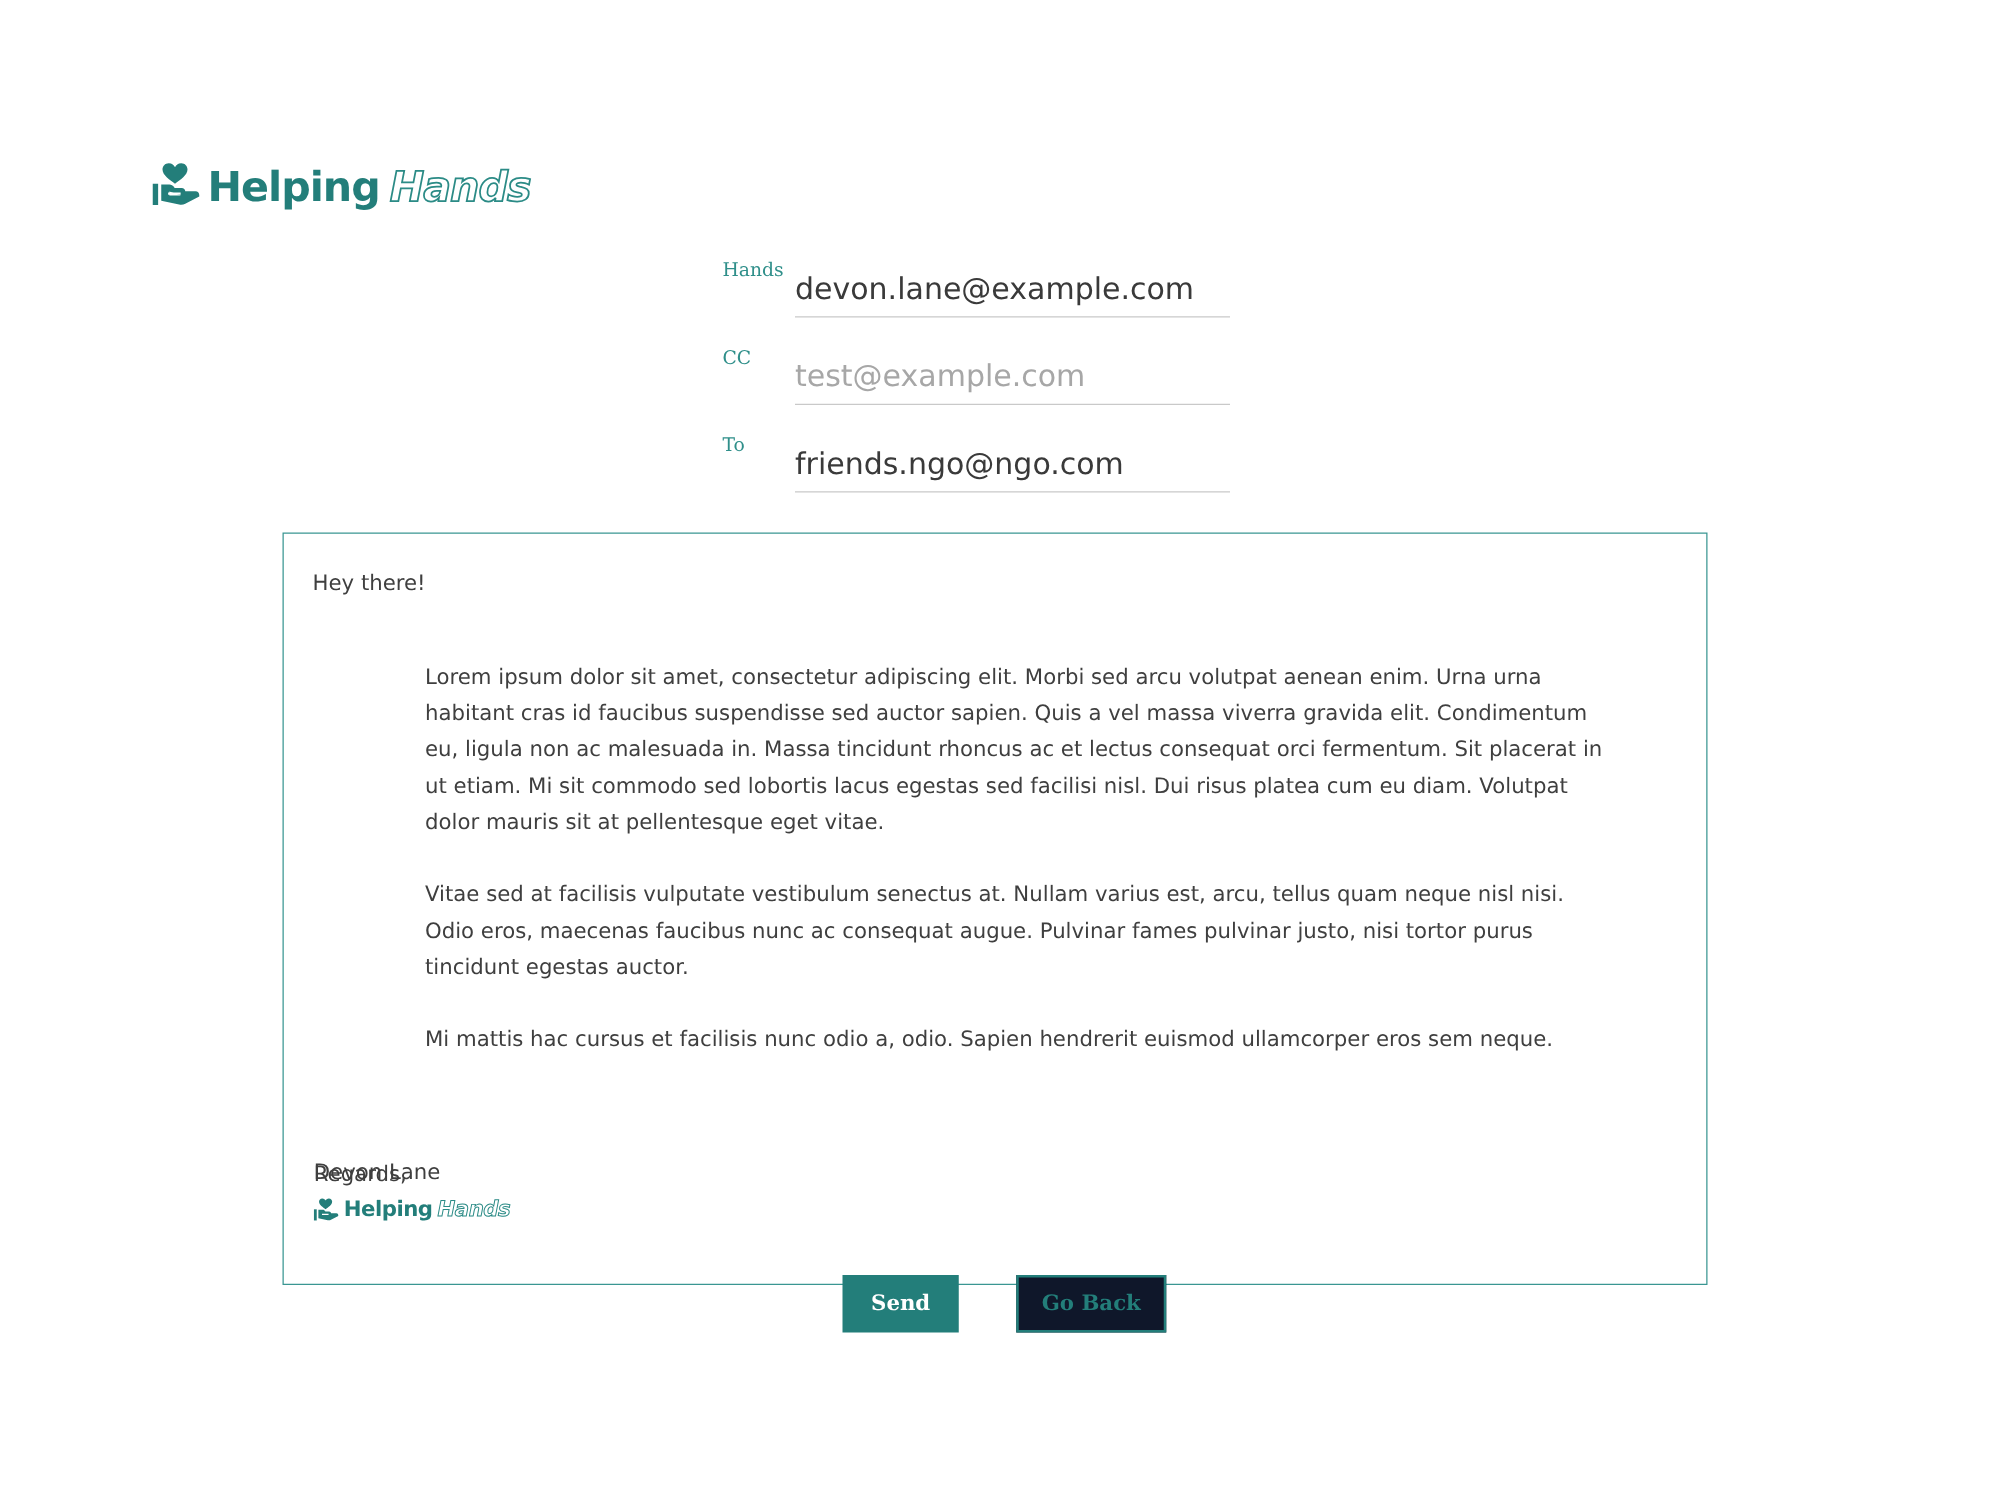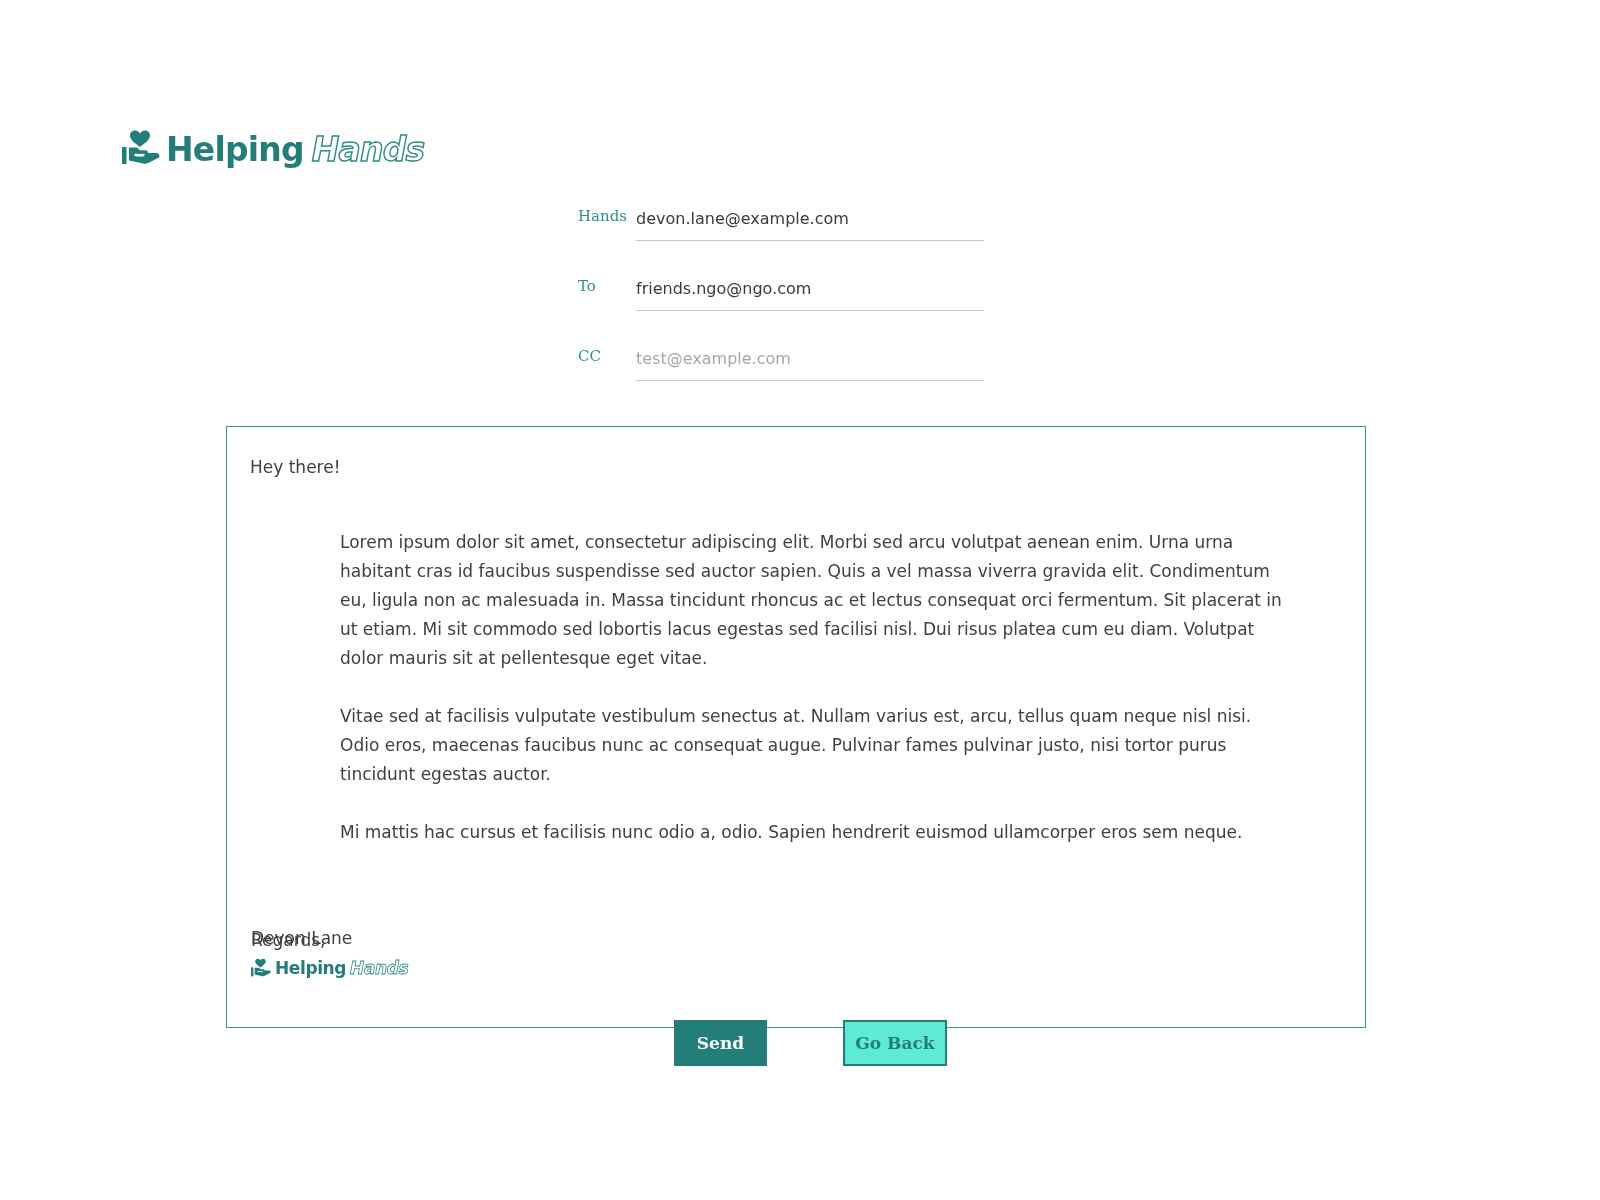--- a/index.html
+++ b/index.html
@@ -57,28 +57,28 @@
     position: absolute;
     left: 0;
     top: 11px;
     font-family: "DejaVu Serif", serif;
     font-size: 15px;
     color: #2f8f8a;
   }
   .field-input {
     position: absolute;
     left: 58px;
-    top: 0;
+    top: 13px;
     width: 348px;
     height: 44px;
     border: none;
     border-bottom: 1.5px solid #c9c9c9;
     padding: 0;
     font-family: "DejaVu Sans", sans-serif;
-    font-size: 16px;
+    font-size: 24px;
     color: #3a3a3a;
     background: transparent;
     outline: none;
   }
   .field-input::placeholder { color: #a7a7a7; }
 
   .message-box {
     position: absolute;
     left: 226px;
     top: 426px;
@@ -151,23 +151,23 @@
     cursor: pointer;
   }
   .btn-send {
     left: 674px;
     width: 93px;
     background: #237e7a;
     color: #ffffff;
     border: none;
   }
   .btn-back {
-    left: 843px;
-    width: 104px;
-    background: #5eead4;
+    left: 813px;
+    width: 120px;
+    background: #0f172a;
     color: #237e7a;
     border: 2.5px solid #237e7a;
   }
 </style>
 </head>
 <body>
 
 <div class="logo">
   <svg width="38" height="40" viewBox="0 0 38 40">
     <path d="M23 1.5c-2.6 0-4.2 1.6-5 3.2-.8-1.6-2.4-3.2-5-3.2-3 0-5 2.3-5 5.1 0 4.6 6.2 8.6 10 11.4 3.8-2.8 10-6.8 10-11.4 0-2.8-2-5.1-5-5.1z" fill="#237e7a"></path>
@@ -180,26 +180,26 @@
     <span class="w2">Hands</span>
   </div>
 </div>
 
 <div class="fields">
   <div class="field-row">
     <label class="field-label">Hands</label>
     <input class="field-input" type="text" value="devon.lane@example.com" style="">
   </div>
   <div class="field-row">
+    <label class="field-label">CC</label>
+    <input class="field-input" type="text" placeholder="test@example.com" style="">
+  </div>
+  <div class="field-row">
     <label class="field-label">To</label>
     <input class="field-input" type="text" value="friends.ngo@ngo.com" style="">
-  </div>
-  <div class="field-row">
-    <label class="field-label">CC</label>
-    <input class="field-input" type="text" placeholder="test@example.com" style="">
   </div>
 </div>
 
 <div class="message-box">
   <div class="greeting">Hey there!</div>
   <div class="body-text">
     <p>Lorem ipsum dolor sit amet, consectetur adipiscing elit. Morbi sed arcu volutpat aenean enim. Urna urna habitant cras id faucibus suspendisse sed auctor sapien. Quis a vel massa viverra gravida elit. Condimentum eu, ligula non ac malesuada in. Massa tincidunt rhoncus ac et lectus consequat orci fermentum. Sit placerat in ut etiam. Mi sit commodo sed lobortis lacus egestas sed facilisi nisl. Dui risus platea cum eu diam. Volutpat dolor mauris sit at pellentesque eget vitae.</p>
     <p>Vitae sed at facilisis vulputate vestibulum senectus at. Nullam varius est, arcu, tellus quam neque nisl nisi. Odio eros, maecenas faucibus nunc ac consequat augue. Pulvinar fames pulvinar justo, nisi tortor purus tincidunt egestas auctor.</p>
     <p>Mi mattis hac cursus et facilisis nunc odio a, odio. Sapien hendrerit euismod ullamcorper eros sem neque.</p>
   </div>

